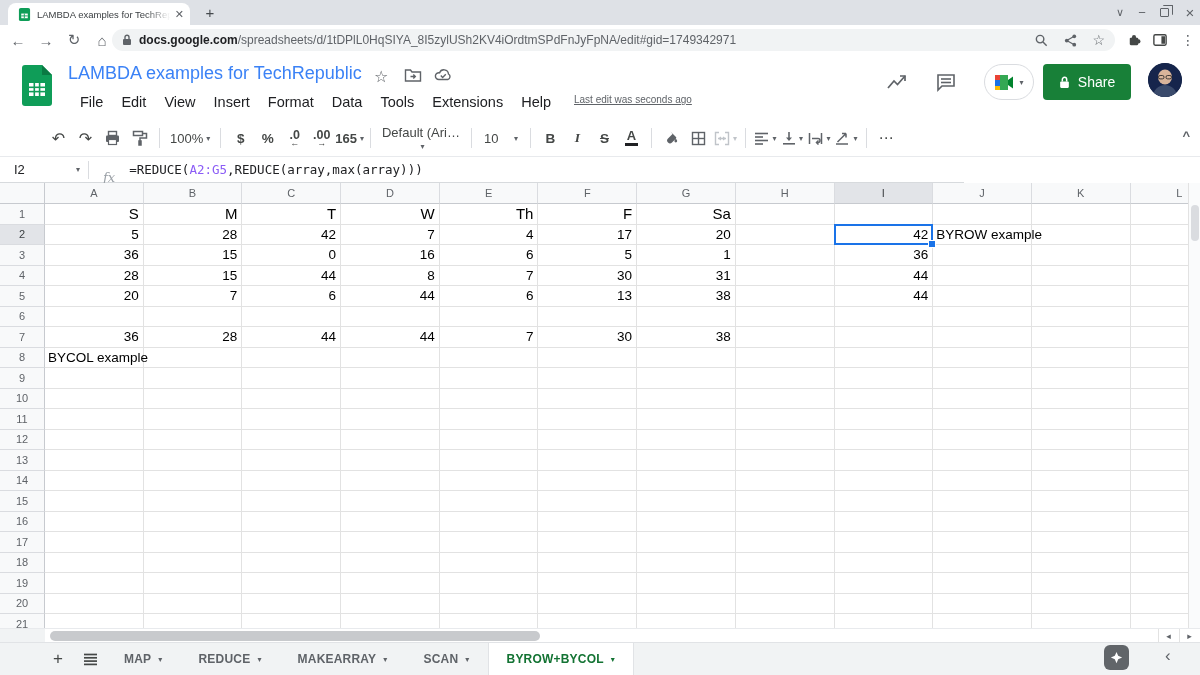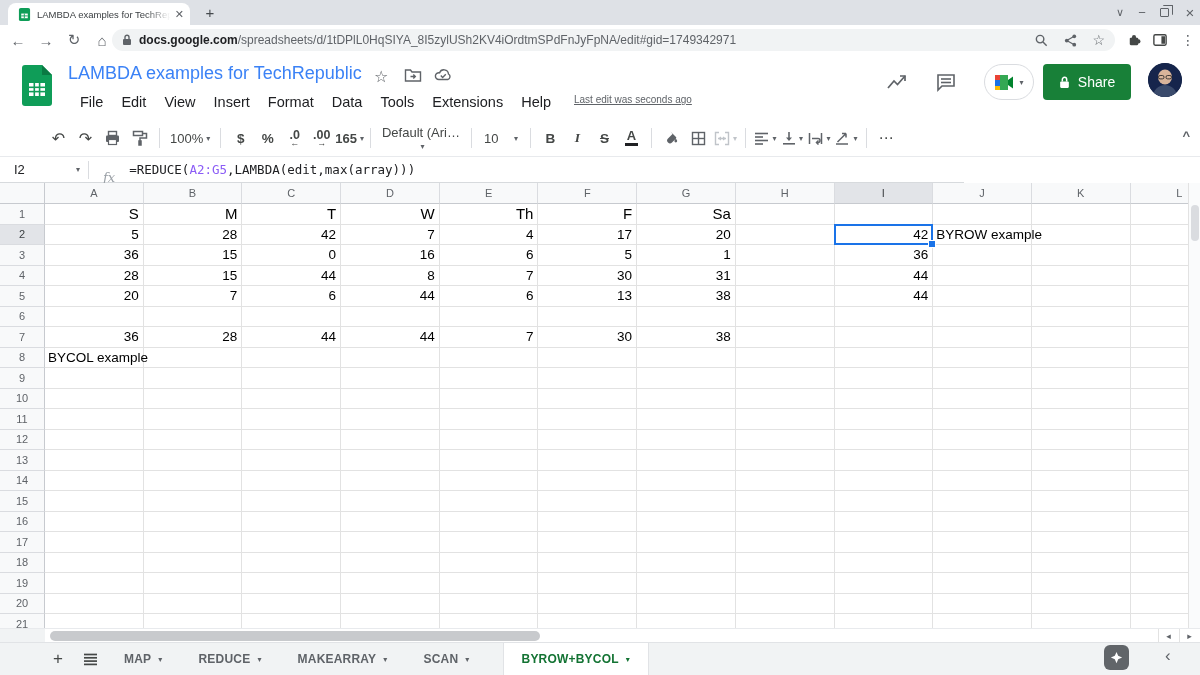--- a/index.html
+++ b/index.html
@@ -86,21 +86,21 @@
   #hscroll-row { left:0; top:628px; width:1200px; height:14px; background:#fff; border-top:1px solid #e8eaed; }
   #hscroll-corner { position:absolute; left:0; top:0; width:45px; height:14px; background:#f1f3f4; }
   #hthumb { position:absolute; left:50px; top:2px; width:490px; height:10px; background:#c8cacd; border-radius:5px; }
   .hs-arrow { position:absolute; top:0; width:20px; height:14px; border-left:1px solid #e2e2e2; display:flex; align-items:center; justify-content:center; font-size:9px; color:#5f6368; background:#fff; }
 
   
   #sheetbar { left:0; top:642px; width:1200px; height:33px; background:#f1f3f4; border-top:1px solid #e1e3e6; display:flex; align-items:stretch; padding-left:42px; }
   .sb-btn { width:32px; display:flex; align-items:center; justify-content:center; color:#444746; font-size:17px; }
   .sheet-tab { display:flex; align-items:center; gap:7px; padding:0 18px; font-size:12px; color:#5f6368; font-weight:700; letter-spacing:.2px; }
   .sheet-tab .caret { margin:0; }
-  .sheet-tab.active { background:#fff; color:#137333; border-left:1px solid #e1e3e6; border-right:1px solid #e1e3e6;margin-left:15px; }
+  .sheet-tab.active { background:#fff; color:#137333; border-left:1px solid #e1e3e6; border-right:1px solid #e1e3e6; }
   .sheet-tab.active .caret { color:#137333; }
   #explore-btn { position:absolute; left:1104px; top:645px; width:25px; height:25px; background:#616569; border-radius:6px; display:flex; align-items:center; justify-content:center; }
   #panel-collapse { position:absolute; left:1165px; top:646px; font-size:17px; color:#5f6368; }
 
   svg { display:block; }
 </style>
 </head>
 <body>
 
 <div id="tabstrip" class="abs">
@@ -367,21 +367,21 @@
 </div>
 <span class="abs" id="toolbar-collapse">^</span>
 
 <div id="formula-bar" class="abs">
   <div id="name-box">
     <span>I2</span>
     <span class="caret">▾</span>
   </div>
   <span id="fb-sep"></span>
   <span id="fx-label">fx</span>
-  <span id="formula-text"><span>=REDUCE(</span><span id="formula-range">A2:G5</span><span>,LAMBDA(edit,max(array)))</span></span>
+  <span id="formula-text"><span>=REDUCE(</span><span id="formula-range">A2:G5</span><span>,REDUCE(array,max(array)))</span></span>
 </div>
 
 <div id="grid" class="abs">
     <div class="ghead-row">
       <div class="corner"></div>
       <div class="colhead">A</div>
       <div class="colhead">B</div>
       <div class="colhead">C</div>
       <div class="colhead">D</div>
       <div class="colhead">E</div>

